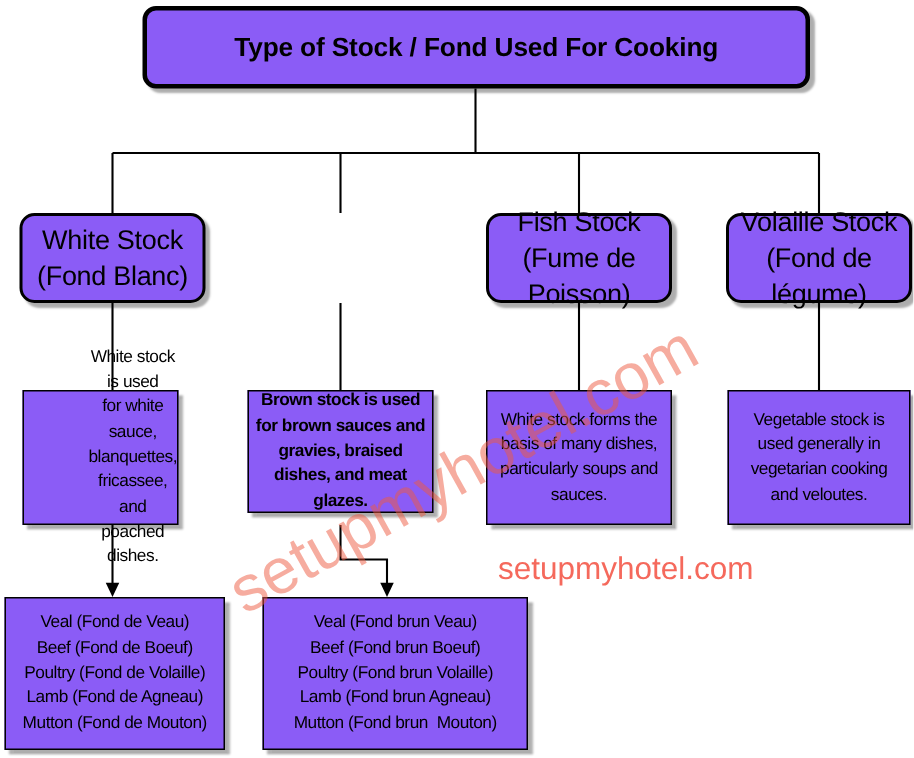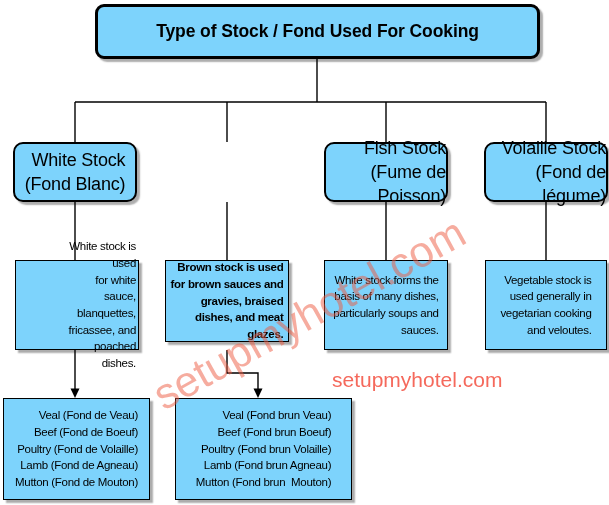--- a/index.html
+++ b/index.html
@@ -3,22 +3,22 @@
 <meta charset="utf-8">
 <style>
   html, body { margin:0; padding:0; background:#ffffff; }
   body { font-family:"Liberation Sans", "DejaVu Sans", sans-serif; }
   .canvas {
     position:relative; width:609px; height:505px; background:#ffffff;
     overflow:hidden;
   }
   .connectors { position:absolute; left:0; top:0; width:609px; height:505px; z-index:1; }
   .box {
-    position:absolute; box-sizing:border-box; background:#7dd3fc; color:#000;
-    display:flex; align-items:center; justify-content:center; text-align:right;
+    position:absolute; box-sizing:border-box; background:#8b5cf6; color:#000;
+    display:flex; align-items:center; justify-content:center; text-align:center;
     z-index:2;
   }
   .title-node {
     left:95px; top:4px; width:445px; height:55px;
     border:3px solid #000; border-radius:9px;
     box-shadow:3px 3px 1.5px rgba(0,0,0,0.32);
     font-weight:bold; font-size:17.5px; letter-spacing:-0.1px;
   }
   .rounded {
     border:2.5px solid #000; border-radius:10px;
@@ -37,21 +37,21 @@
   .list {
     font-size:11.5px; letter-spacing:-0.3px; line-height:1.45;
     white-space:pre-wrap; padding:2px;
   }
   
   .n-white  { left:13px;  top:142px; width:124px; height:60px; }
   .n-brown  { left:165px; top:142px; width:124px; height:60px; }
   .n-fish   { left:324px; top:142px; width:124px; height:60px; }
   .n-veg    { left:484px; top:142px; width:124px; height:60px; }
   
-  .d-white  { left:15px;  top:260px; width:124px; height:90px;padding-left:45px; }
+  .d-white  { left:15px;  top:260px; width:104px; height:90px;padding-left:45px; }
   .d-brown  { left:165px; top:260px; width:124px; height:82px;font-weight:bold; }
   .d-fish   { left:324px; top:260px; width:124px; height:90px; }
   .d-veg    { left:485px; top:260px; width:122px; height:90px; }
   
   .l-white  { left:3px;   top:398px; width:147px; height:102px; }
   .l-brown  { left:175px; top:398px; width:177px; height:102px; }
   
   .wm-diagonal {
     position:absolute; left:120px; top:292px; width:380px; height:46px;
     text-align:center; font-size:43px; line-height:1;

